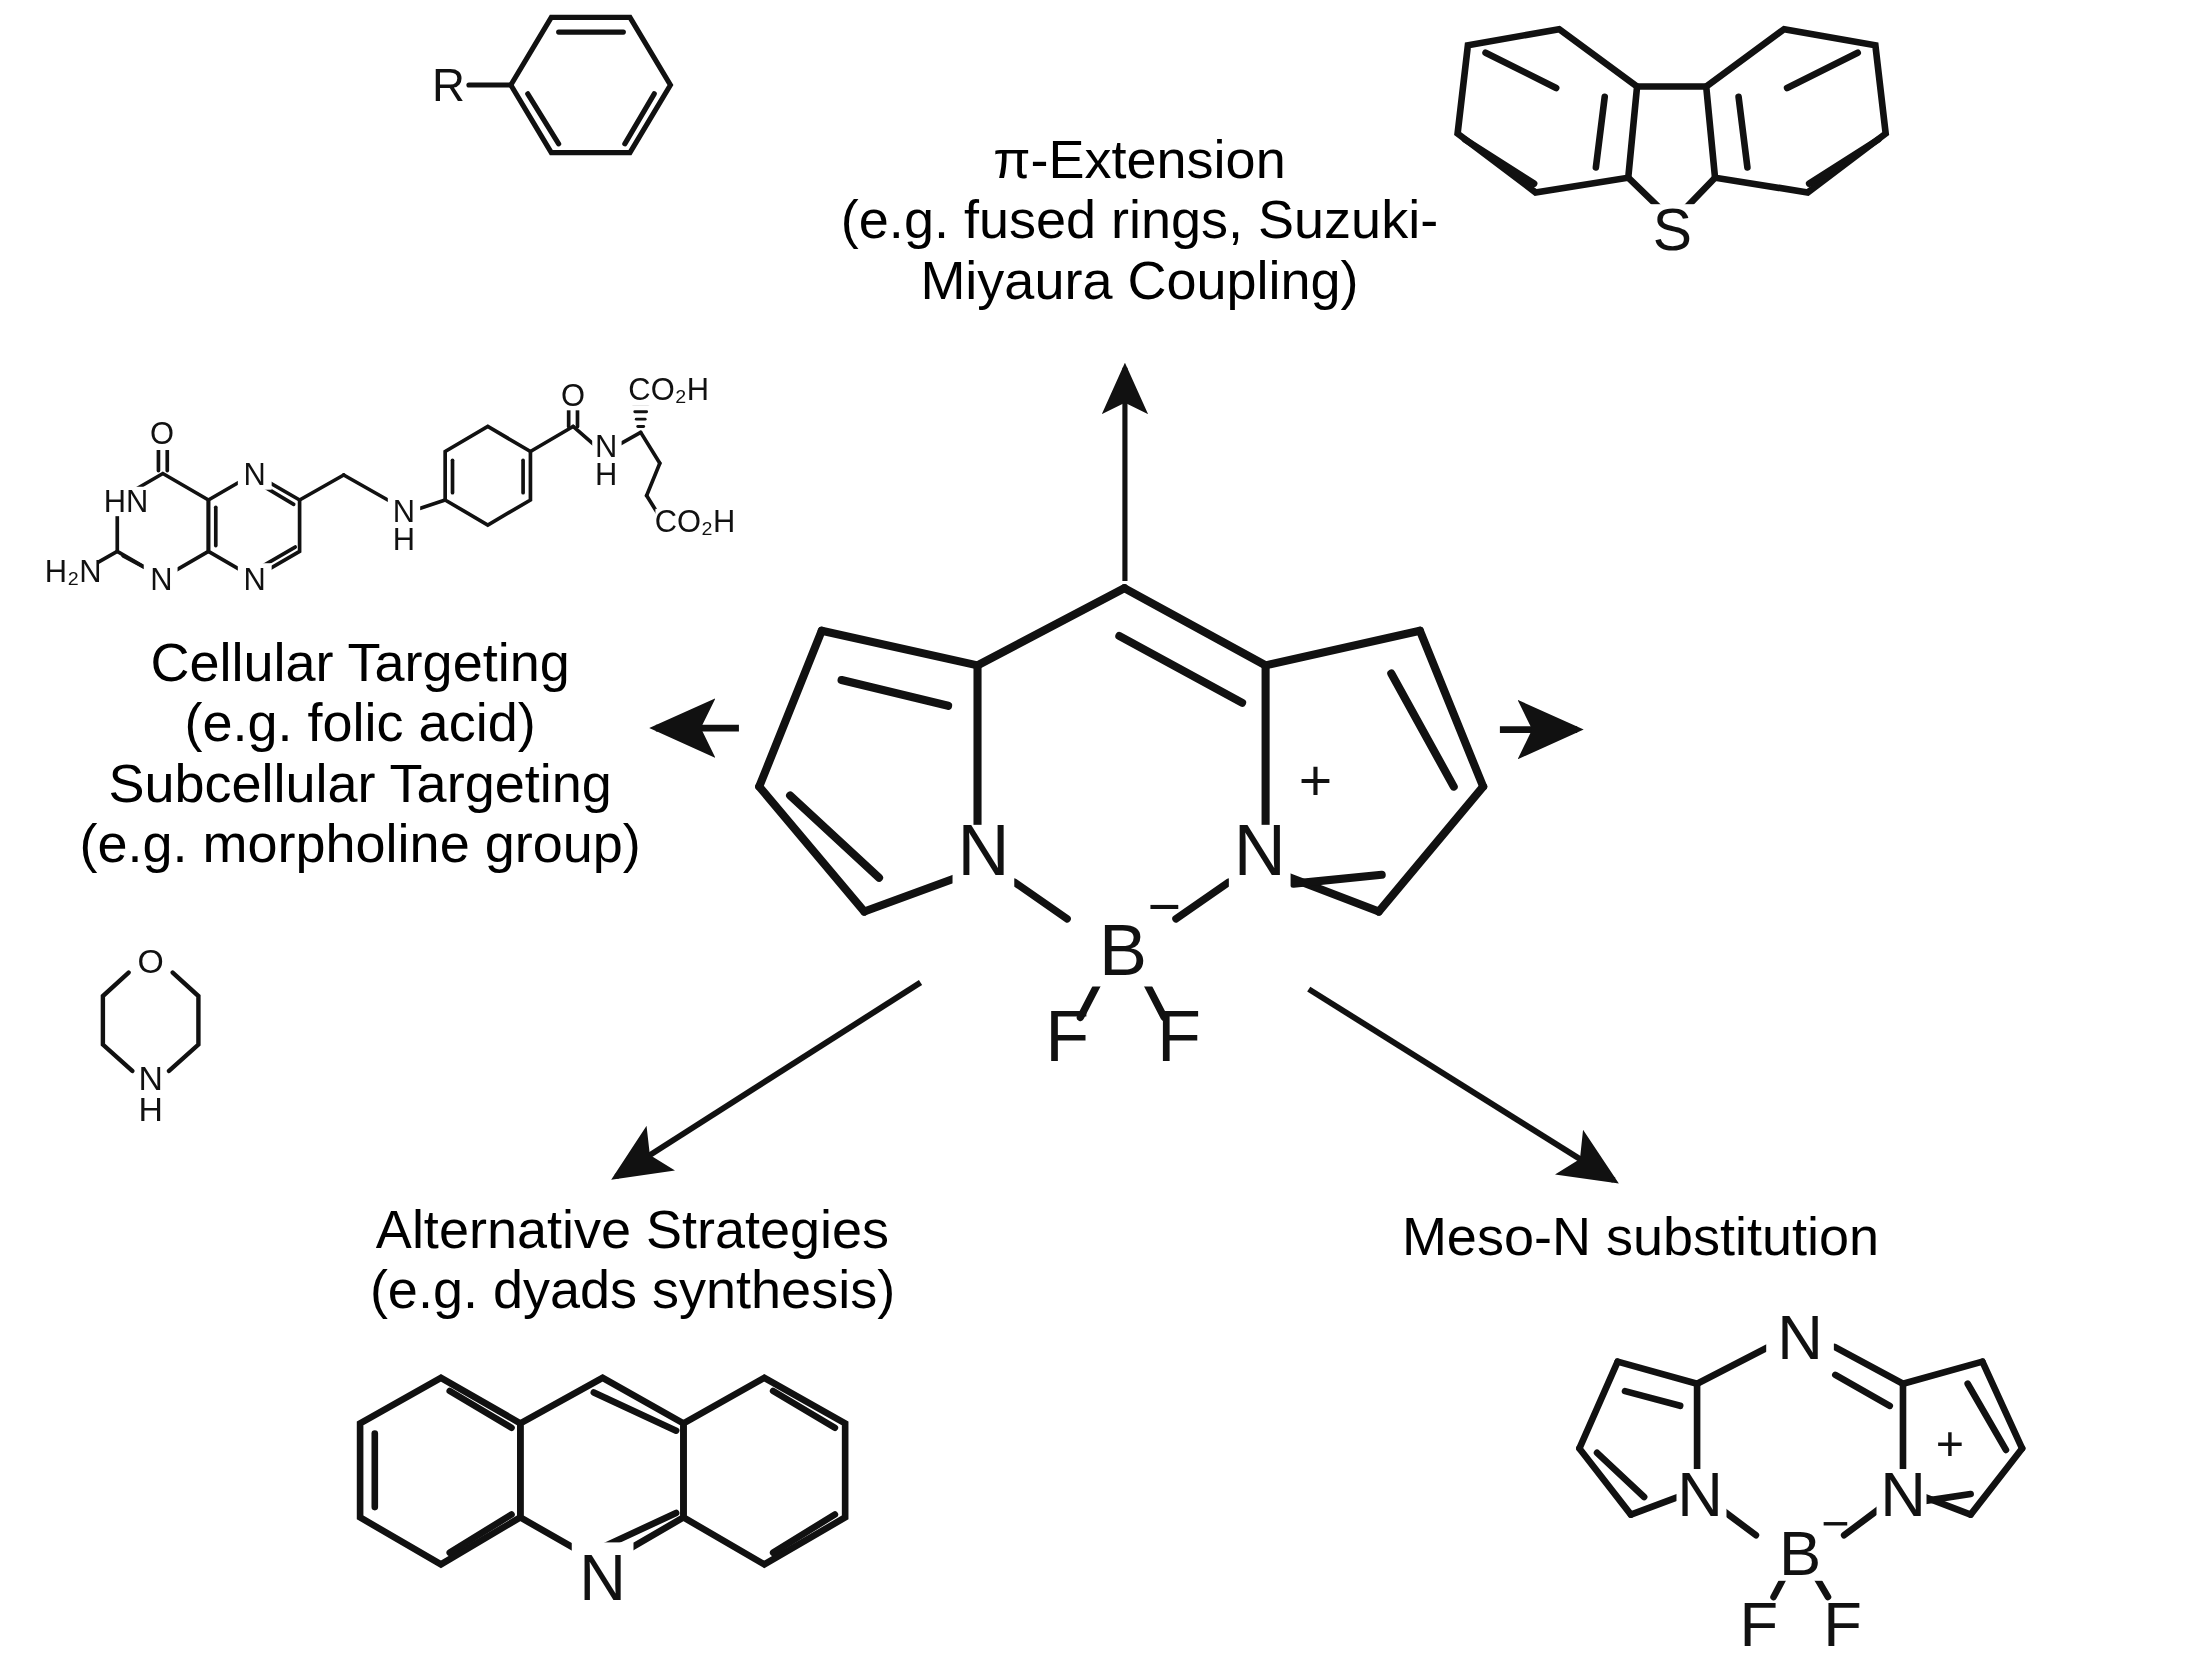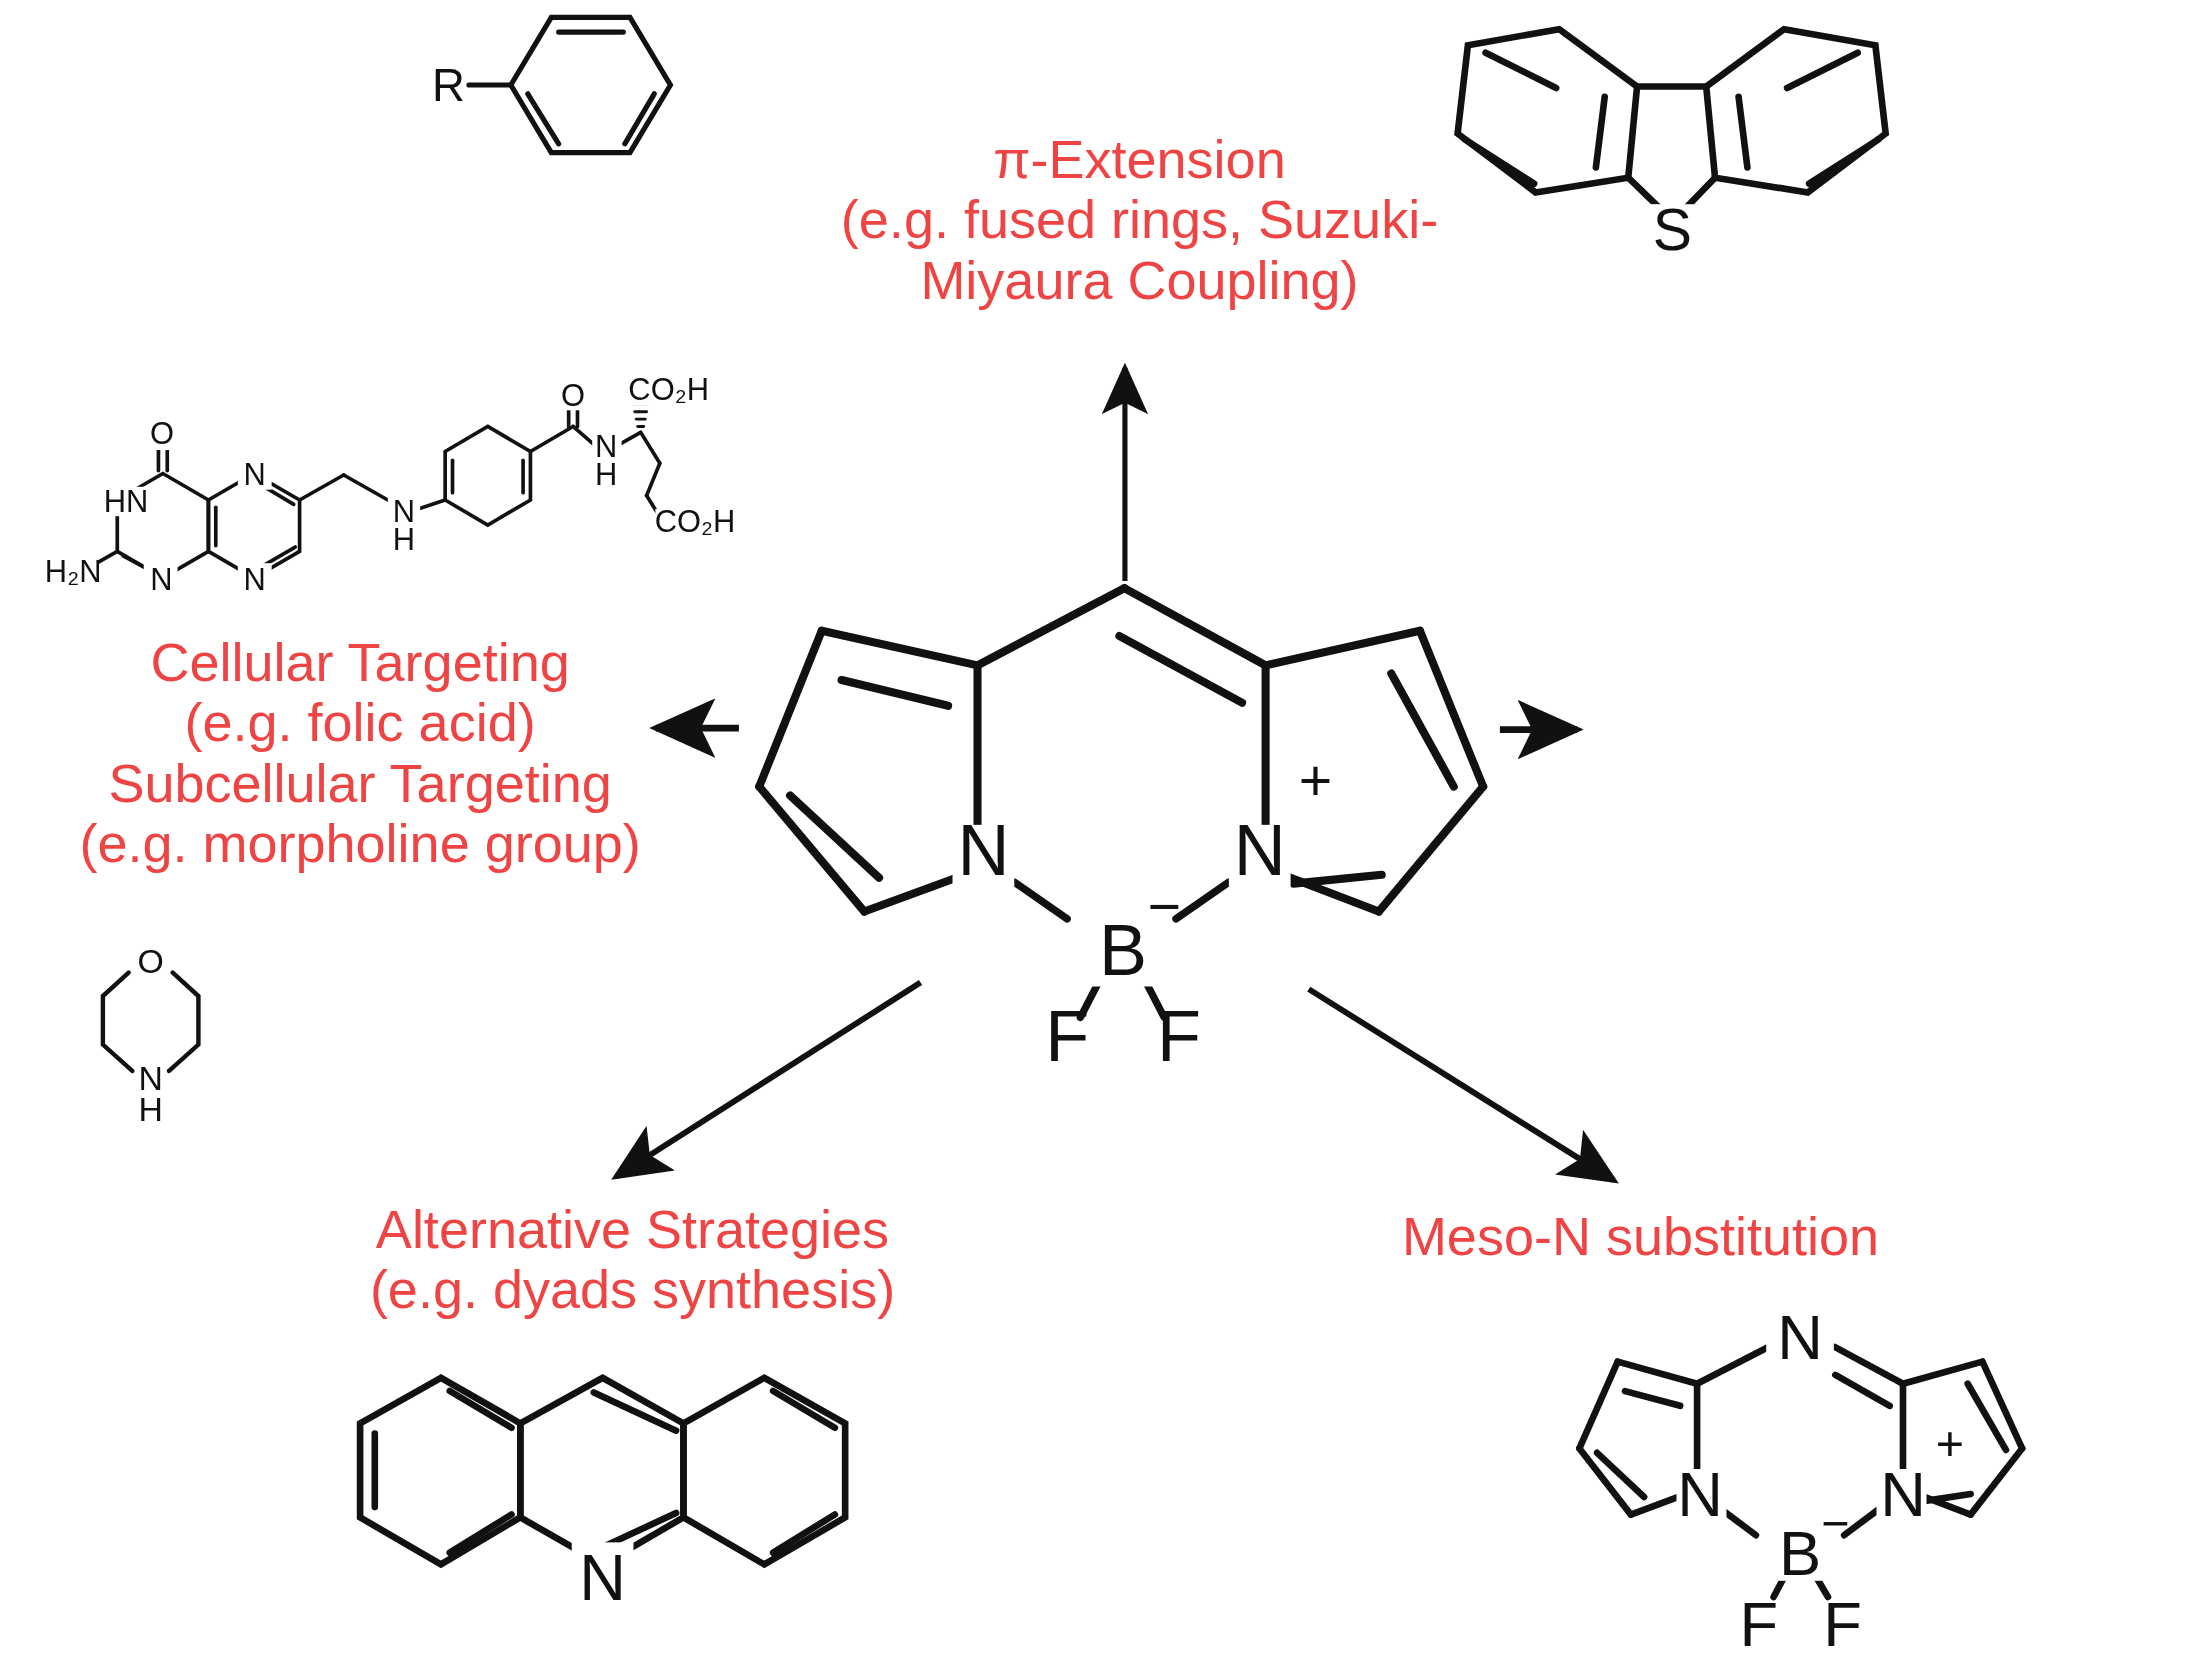--- a/index.html
+++ b/index.html
@@ -1,19 +1,19 @@
 <!DOCTYPE html>
 <html style="font-size:11.8px"><head>
 <meta charset="utf-8">
 <style>
   html,body{margin:0;padding:0;background:#ffffff;}
   body{width:2205px;height:1654px;position:relative;overflow:hidden;
        font-family:"Liberation Sans","DejaVu Sans",sans-serif;color:#000;}
   .canvas{position:absolute;inset:0;width:2205px;height:1654px;}
-  .lbl{position:absolute;text-align:center;line-height:1.12;color:#ef4444;
+  .lbl{position:absolute;text-align:center;line-height:1.12;color:#000000;
        font-family:"Liberation Sans","DejaVu Sans",sans-serif;white-space:pre-line;}
   svg{position:absolute;overflow:visible;}
   .struct{position:absolute;}
   text{font-family:"Liberation Sans","DejaVu Sans",sans-serif;fill:#111;}
 </style>
 </head>
 <body>
 
 <div class="canvas">
 

